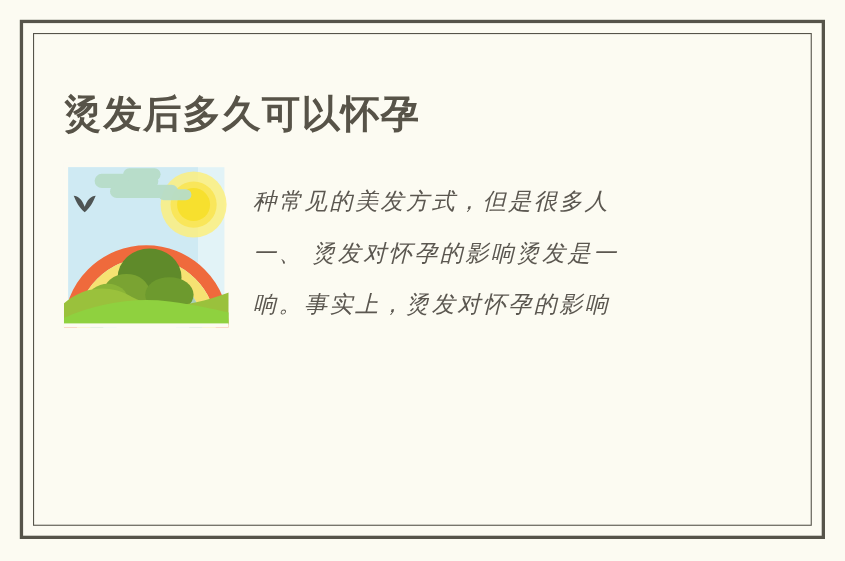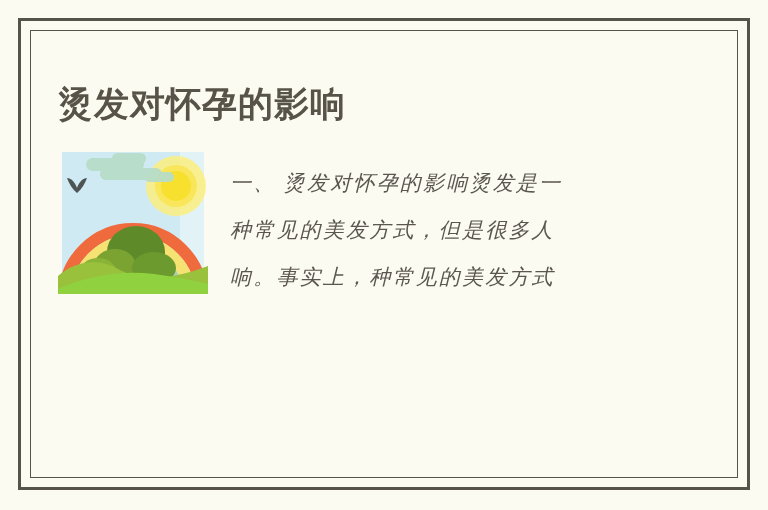--- a/index.html
+++ b/index.html
@@ -95,21 +95,21 @@
   #article-body .ln { display: block; white-space: nowrap; }
 </style>
 </head>
 <body>
 
 <div id="card">
 
   <div class="frame-outer"></div>
   <div class="frame-inner"></div>
 
-  <h1 id="page-title">烫发对怀孕的影响</h1>
+  <h1 id="page-title">烫发后多久可以怀孕</h1>
 
   <div id="content">
 
     <div id="illustration">
       <svg width="150" height="150" viewBox="0 0 150 150" xmlns="http://www.w3.org/2000/svg">
         <defs>
           <clipPath id="clipBox">
             <rect x="0" y="0" width="150" height="150"></rect>
           </clipPath>
         </defs>
@@ -150,19 +150,19 @@
 
           <path d="M0 147 L0 128 C 18 112, 42 110, 62 122 C 84 134, 112 132, 150 118 L150 147 Z" fill="#9ac13c"></path>
           <path d="M0 147 L0 141 C 30 128, 62 122, 96 126 C 120 129, 136 133, 150 136 L150 147 Z" fill="#8fd13f"></path>
 
           <rect x="0" y="146" width="150" height="4" fill="#fcfbf2"></rect>
         </g>
       </svg>
     </div>
 
     <div id="article-body">
+      <span class="ln">种常见的美发方式，但是很多人</span>
       <span class="ln">一、 烫发对怀孕的影响烫发是一</span>
-      <span class="ln">种常见的美发方式，但是很多人</span>
-      <span class="ln">响。事实上，种常见的美发方式</span>
+      <span class="ln">响。事实上，烫发对怀孕的影响</span>
     </div>
 
   </div>
 </div>
 
 </body></html>

